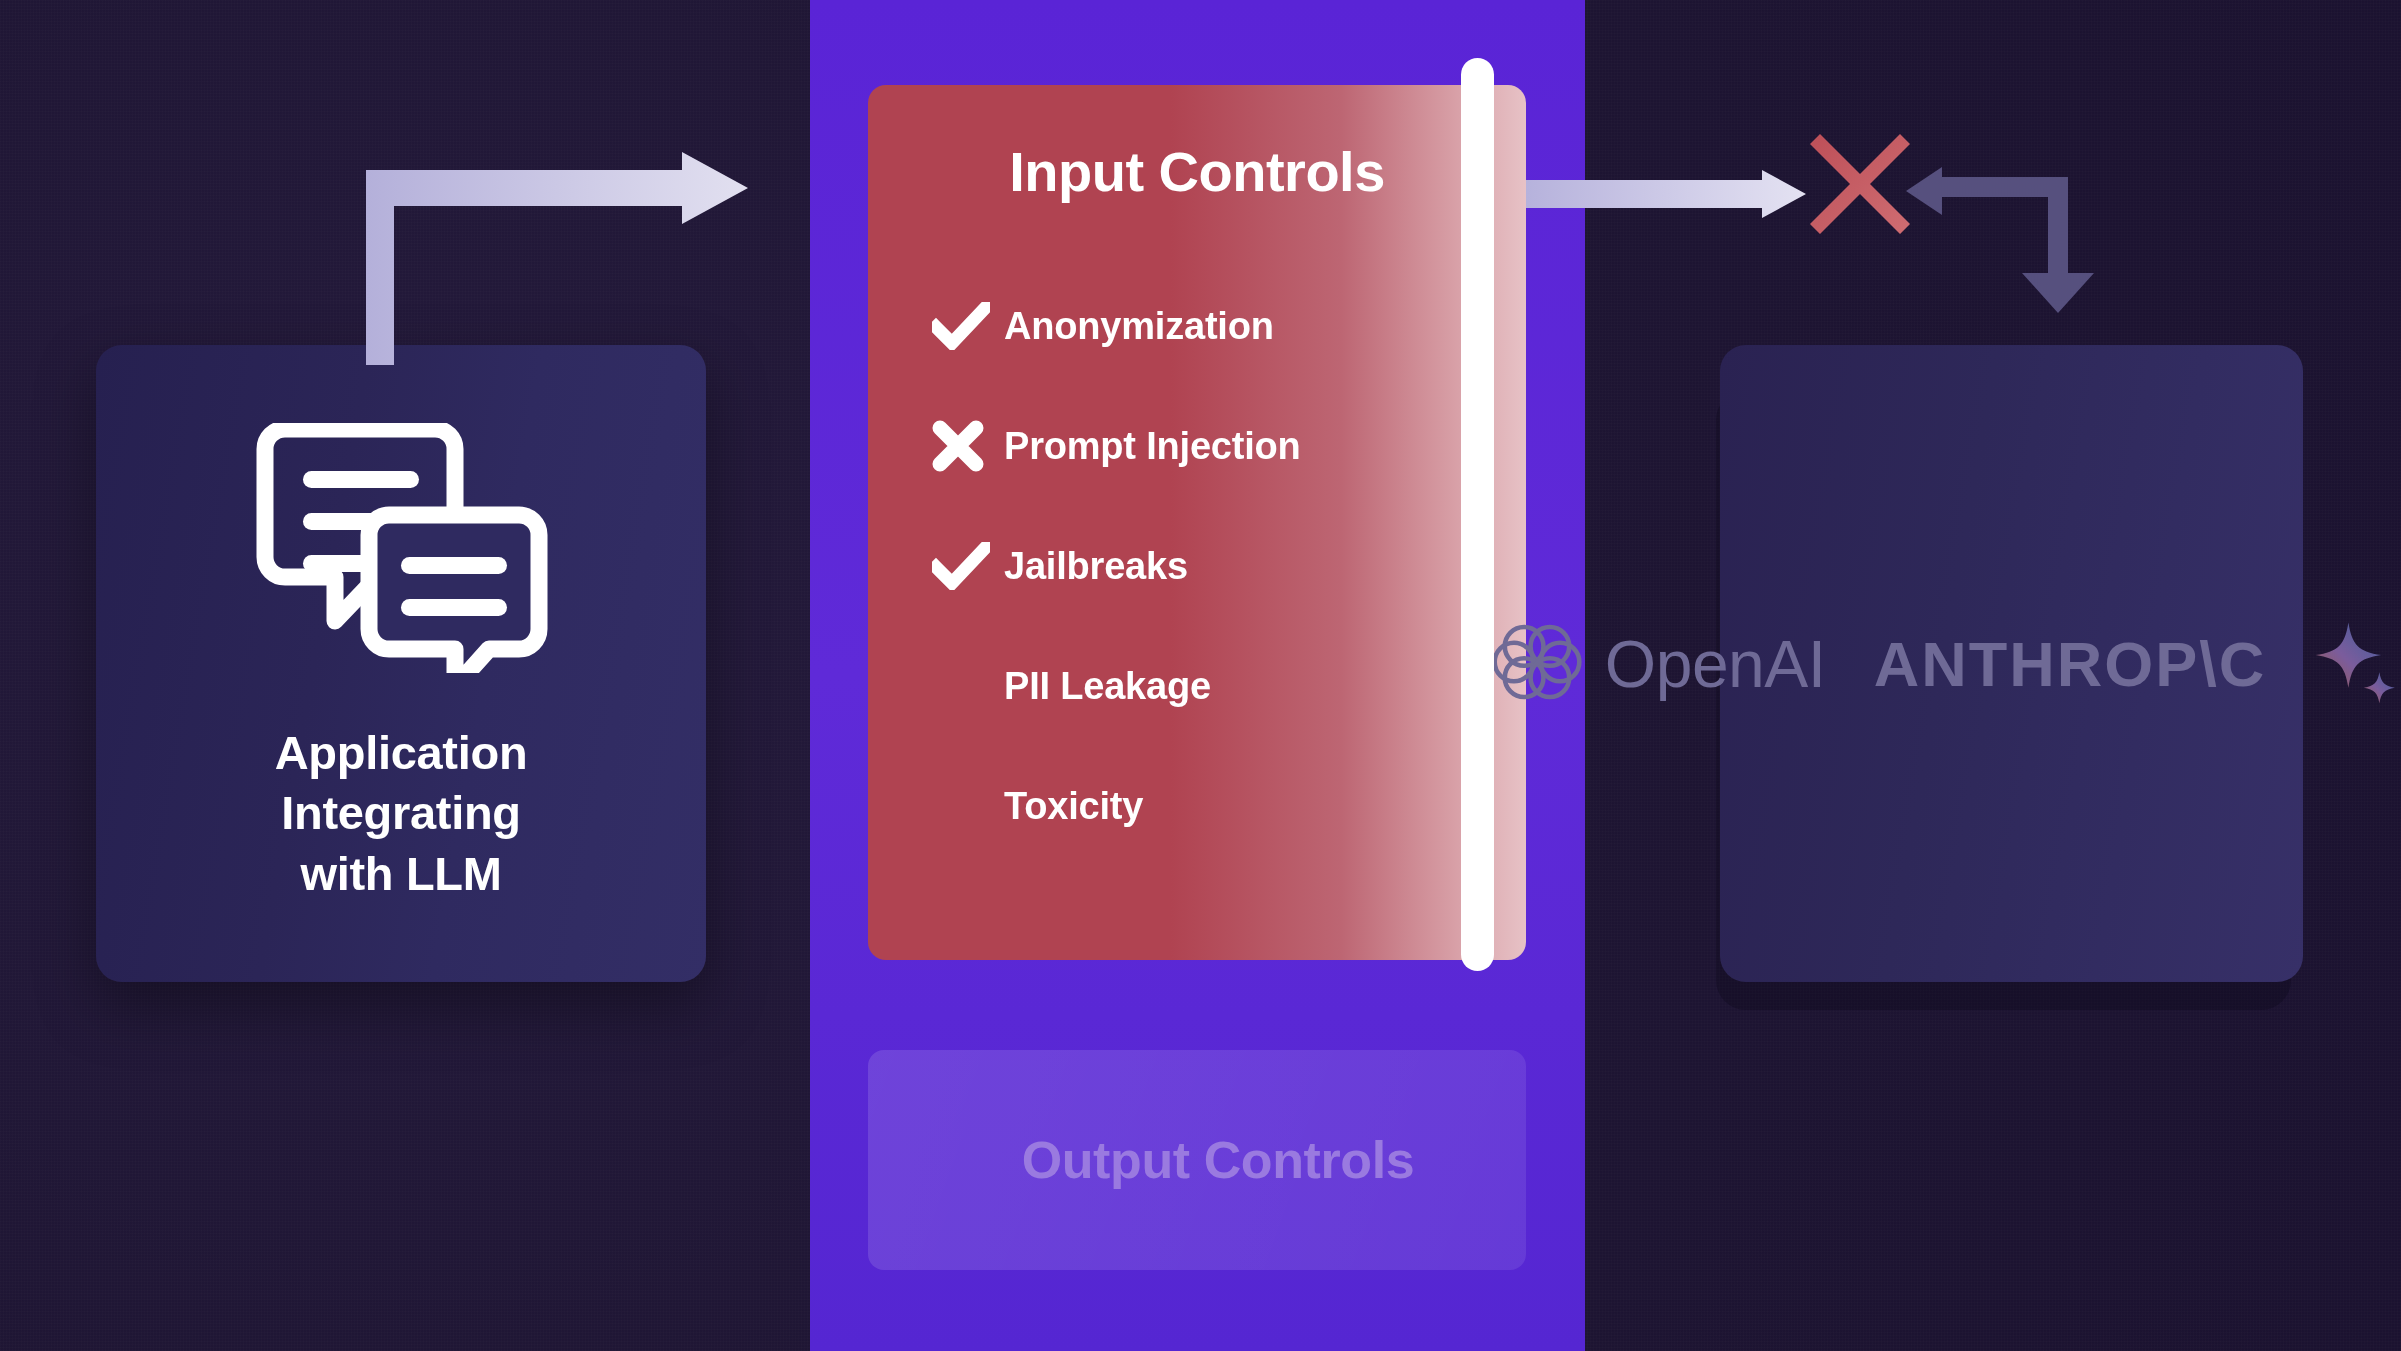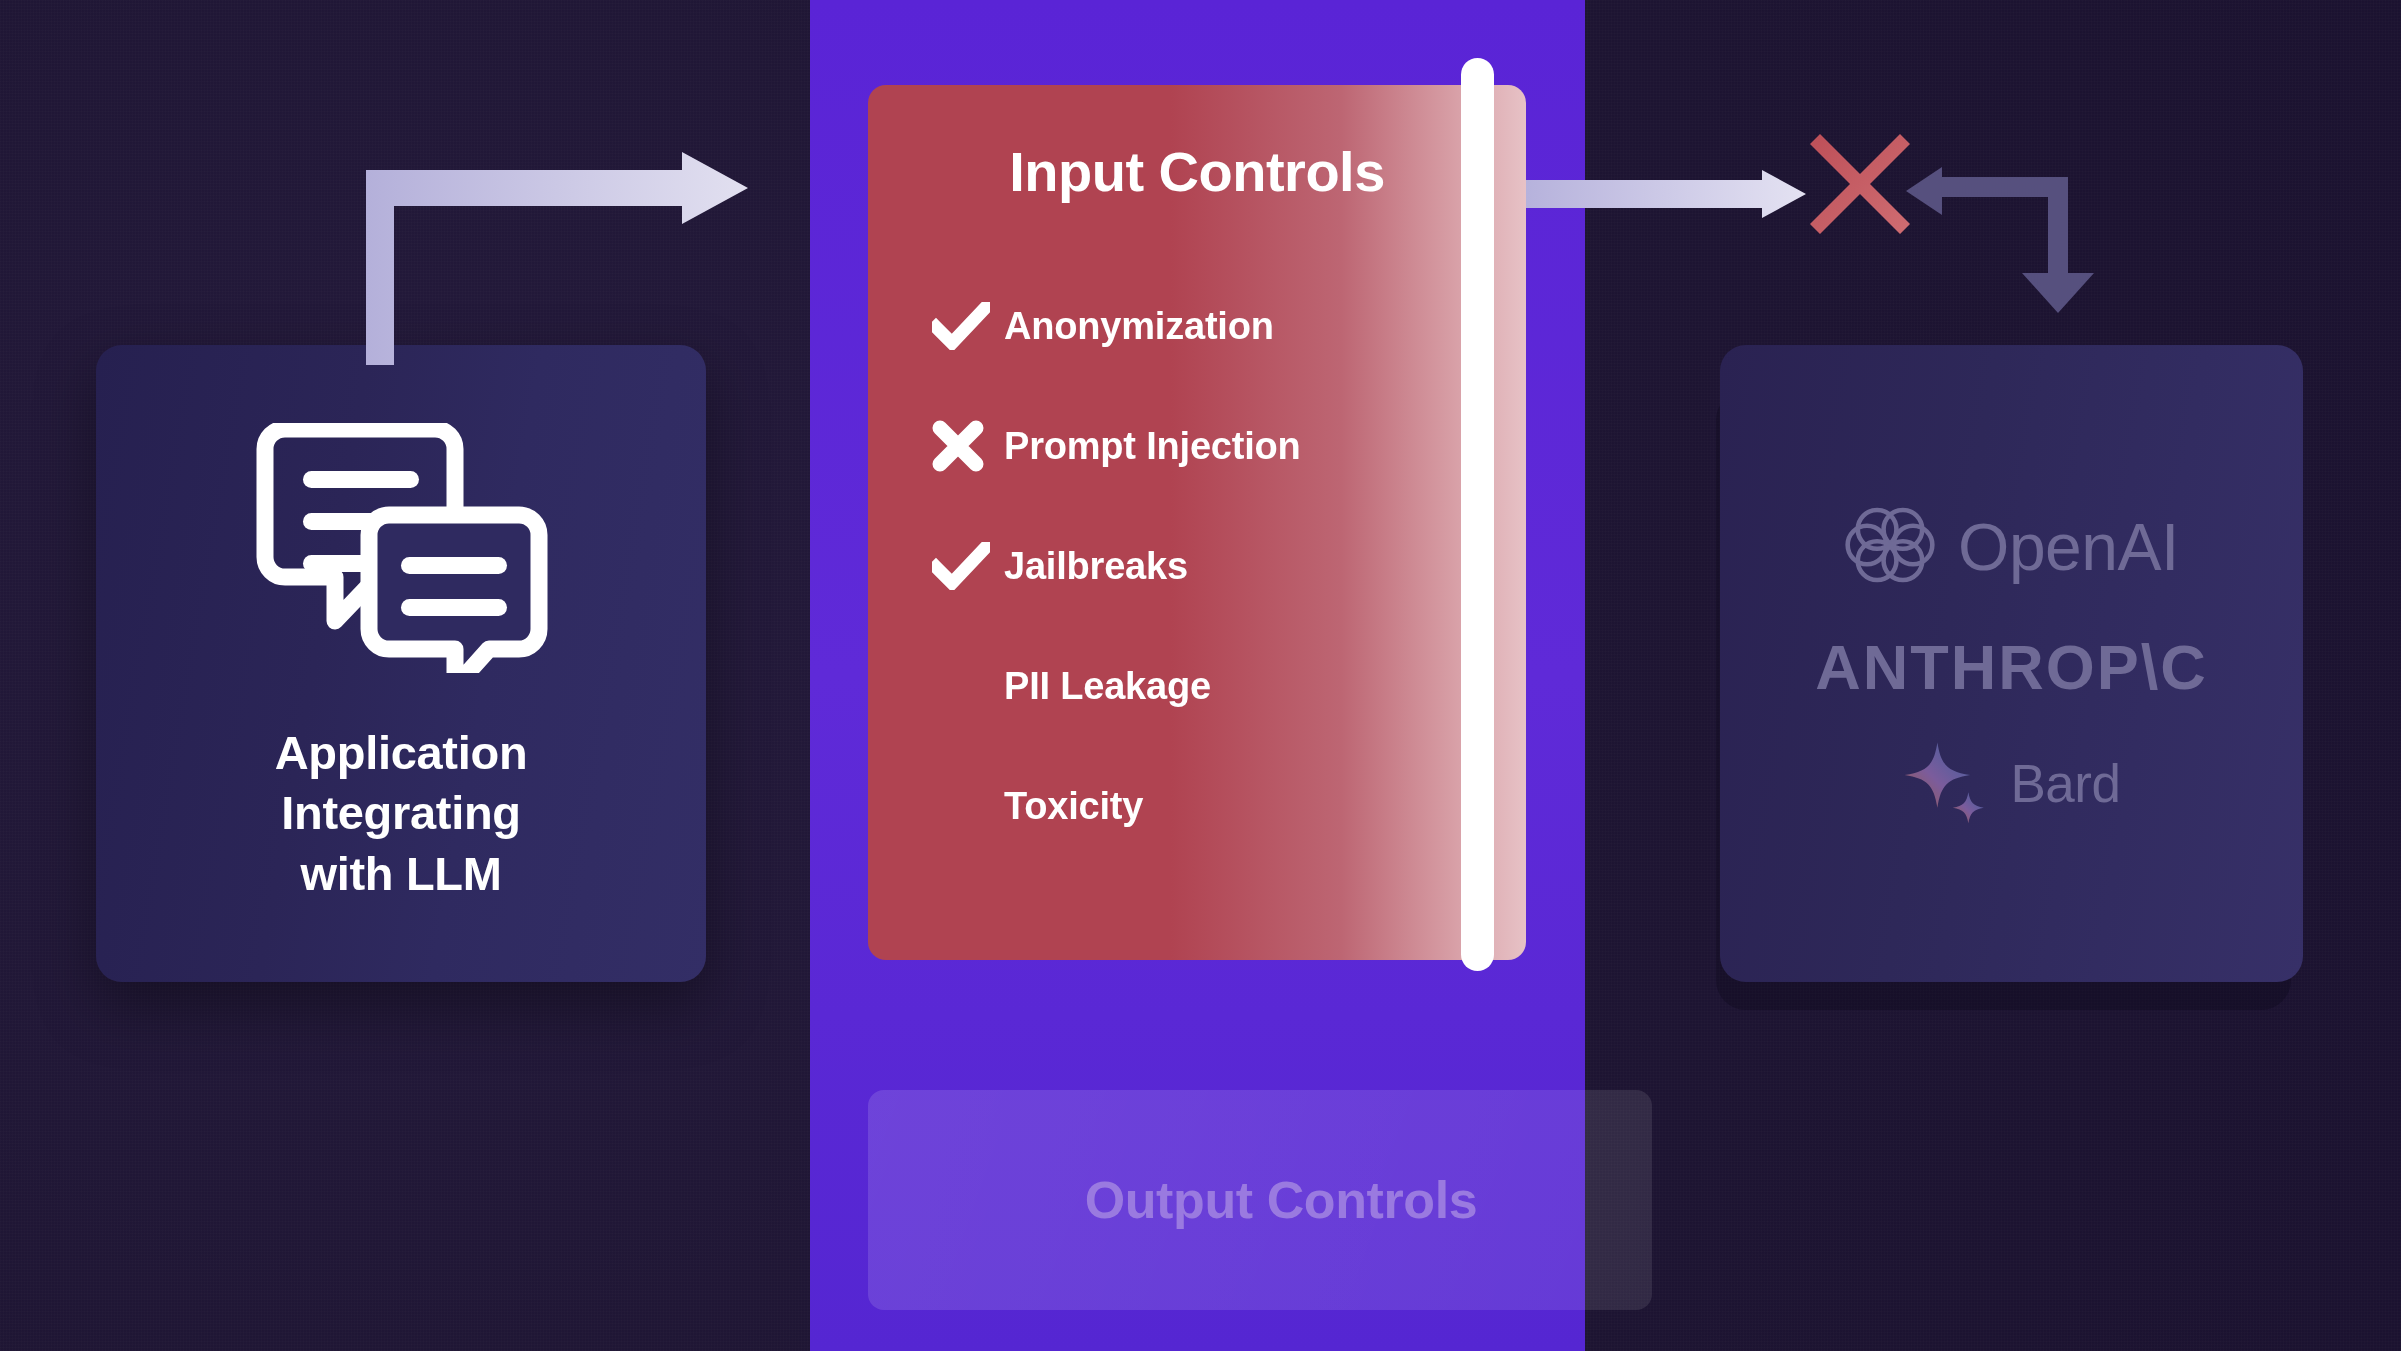--- a/index.html
+++ b/index.html
@@ -105,21 +105,21 @@
     left:1461px; top:58px;
     width:33px; height:913px;
     background:#ffffff;
     border-radius:17px;
     z-index:5;
   }
 
   
   .output-card {
     position:absolute;
-    left:868px; top:1090px; width:784px; height:220px;
+    left:868px; top:1050px; width:658px; height:220px;
     border-radius:16px;
     background:linear-gradient(110deg, rgba(255,255,255,.13), rgba(255,255,255,.09));
     display:flex; align-items:center; justify-content:center;
     z-index:3;
     padding-left:42px;
   }
   .output-card .panel-title {
     color:#9a7ae0;
     font-size:52px;
     font-weight:700;
@@ -153,23 +153,23 @@
     border-radius:30px;
     background:rgba(10,6,24,.30);
     z-index:2;
   }
   .llm-card {
     position:absolute;
     left:1720px; top:345px; width:583px; height:637px;
     border-radius:26px;
     background:linear-gradient(100deg,#2a2252 0%, #2e2859 40%, #322c61 70%, #373068 100%);
     z-index:3;
-    display:flex; flex-direction:column;
+    display:flex; flex-direction:row;
     align-items:center; justify-content:center;
-    gap:36px;
+    gap:48px;
   }
   .llm-row { display:flex; align-items:center; gap:22px; }
   .llm-name {
     color:#6f6a96;
     font-weight:400;
     letter-spacing:-.5px;
   }
   .llm-name.openai { font-size:66px; }
   .llm-name.anthropic { font-size:63px; font-weight:700; letter-spacing:2px; }
   .llm-name.bard { font-size:53px; }

